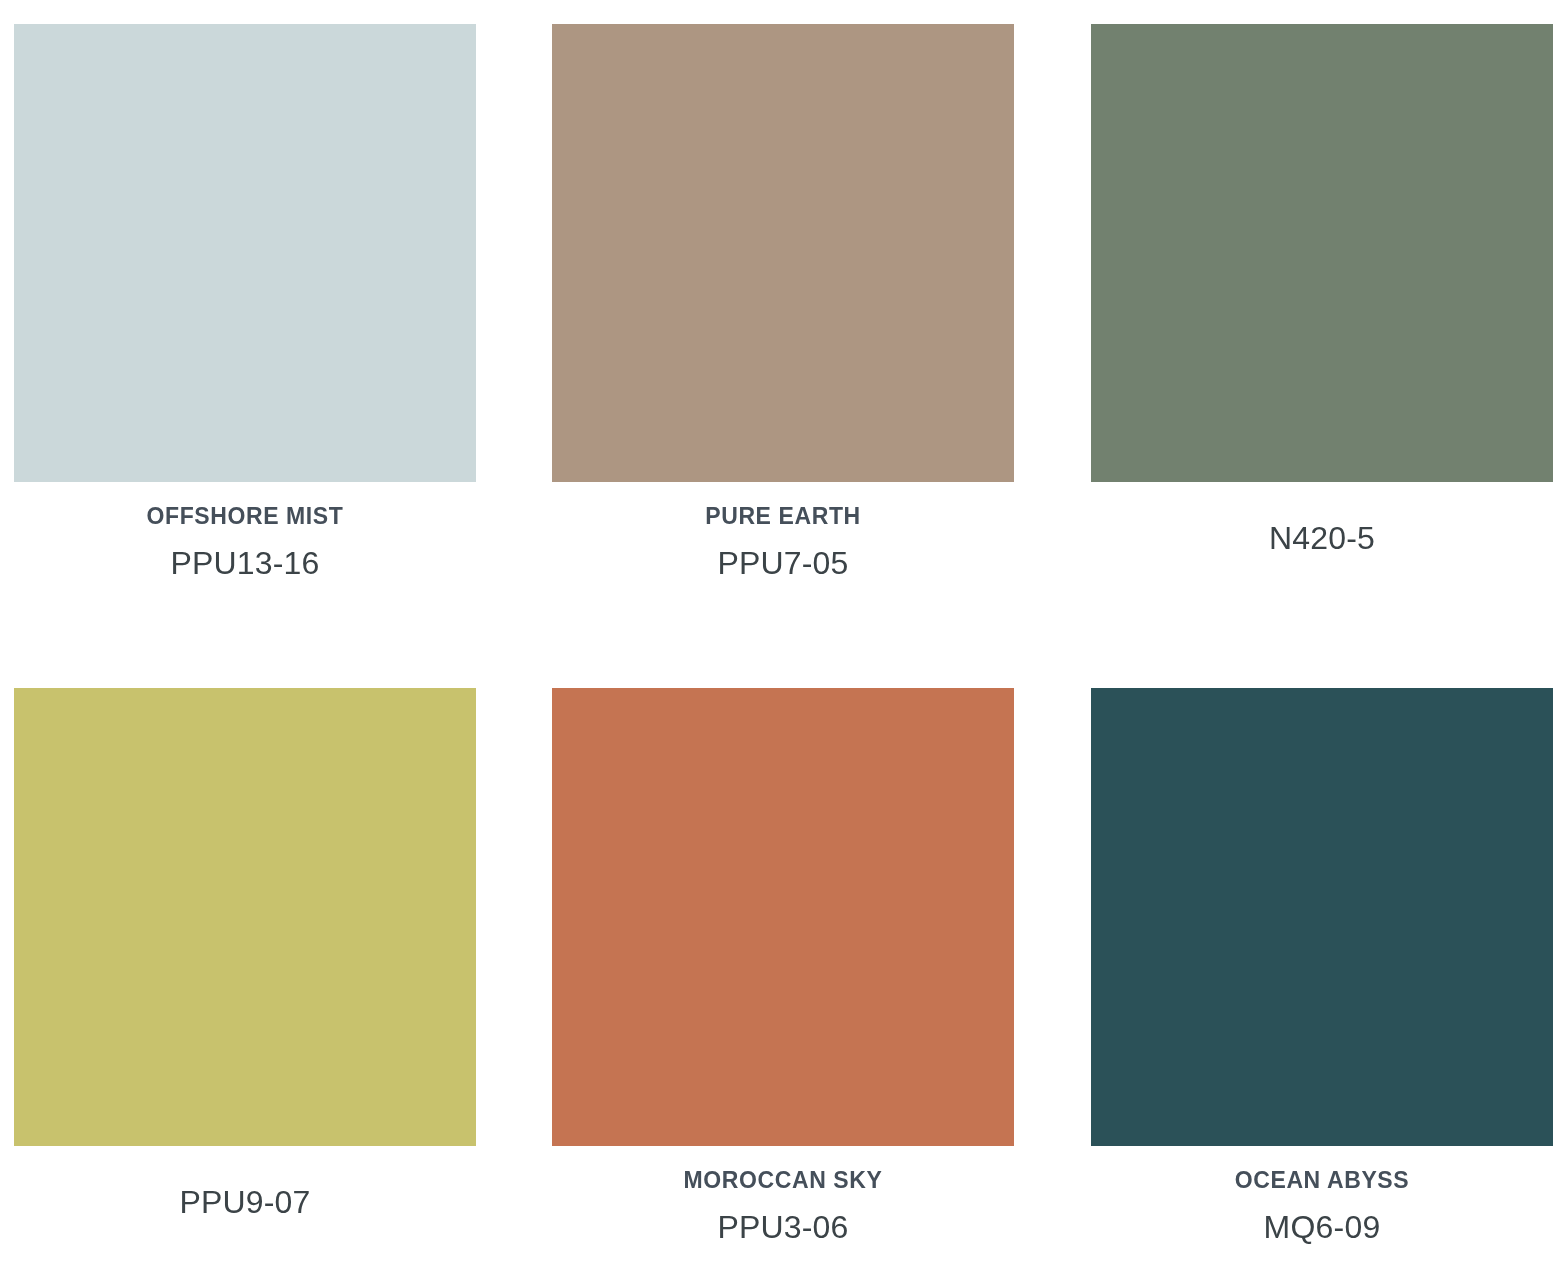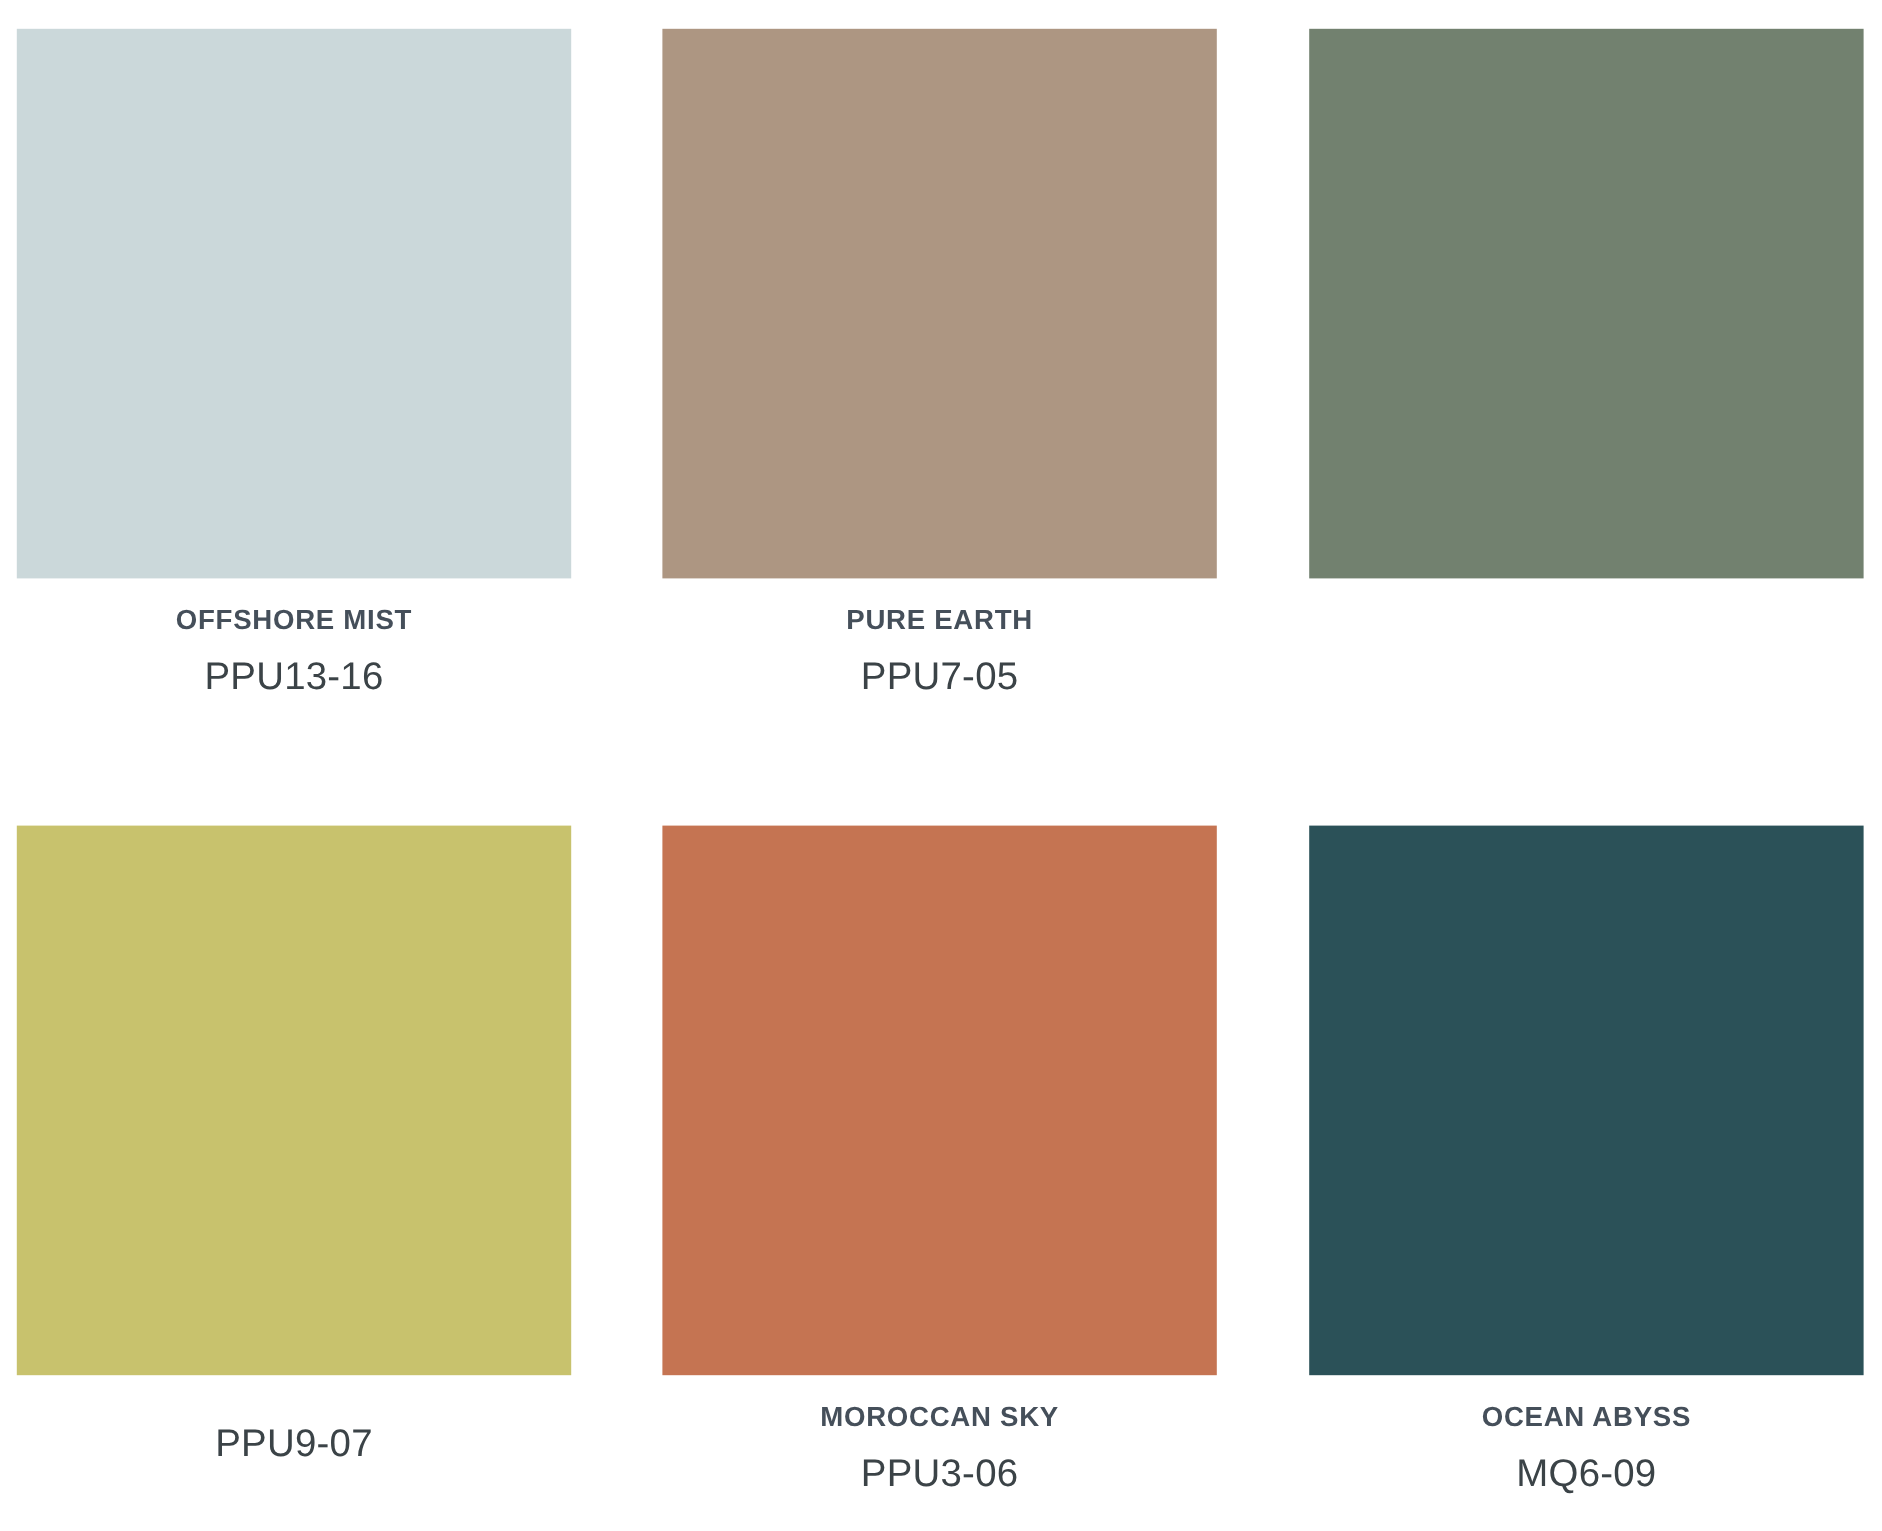--- a/index.html
+++ b/index.html
@@ -98,20 +98,21 @@
       <div class="swatch-chip" style="background-color: rgb(173, 150, 130);"></div>
       <div class="swatch-caption">
         <span class="swatch-name">PURE EARTH</span>
         <span class="swatch-code">PPU7-05</span>
       </div>
     </div>
 
     <div class="swatch-cell col-2">
       <div class="swatch-chip" style="background-color: rgb(114, 129, 111);"></div>
       <div class="swatch-caption">
+        <span class="swatch-code">N420-5</span>
       </div>
     </div>
 
   </div>
 
   <div class="palette-row row-bottom">
 
     <div class="swatch-cell col-0">
       <div class="swatch-chip" style="background-color: rgb(200, 194, 109);"></div>
       <div class="swatch-caption">

